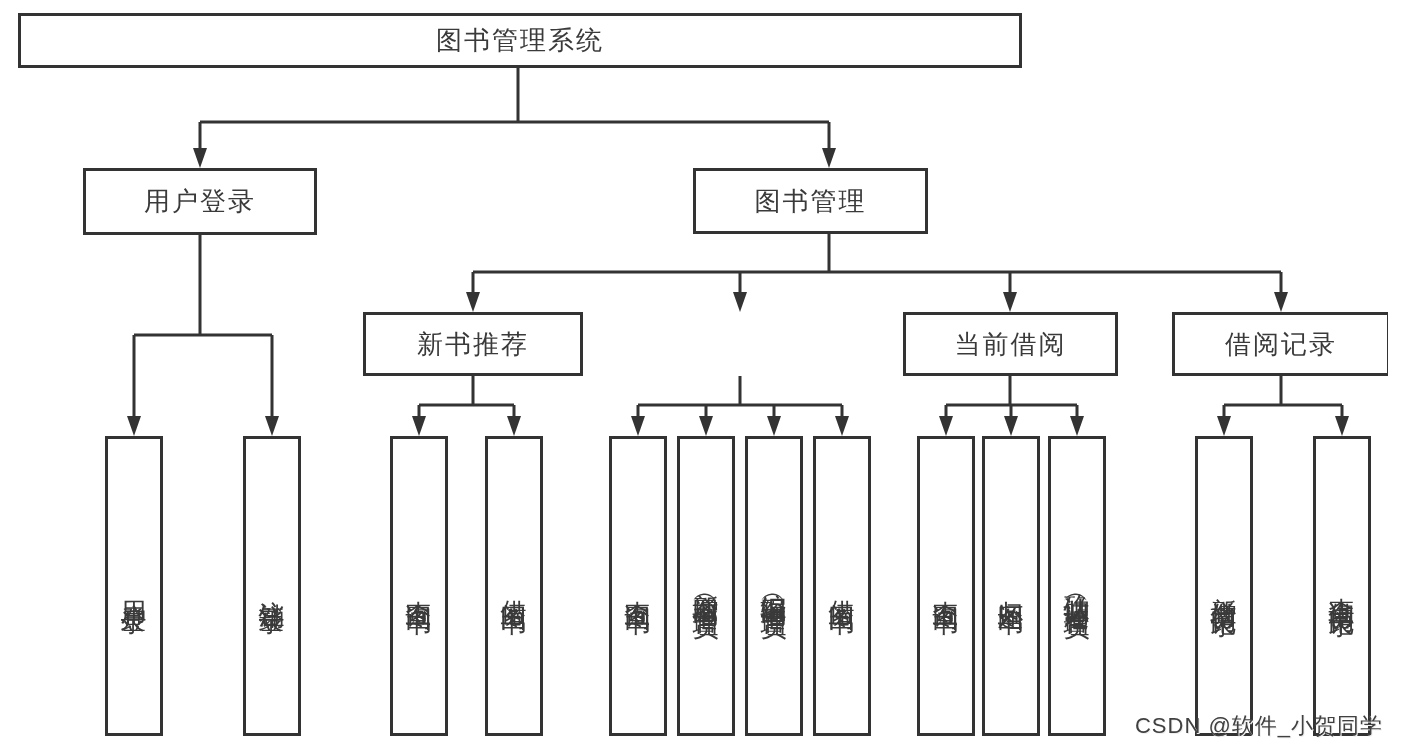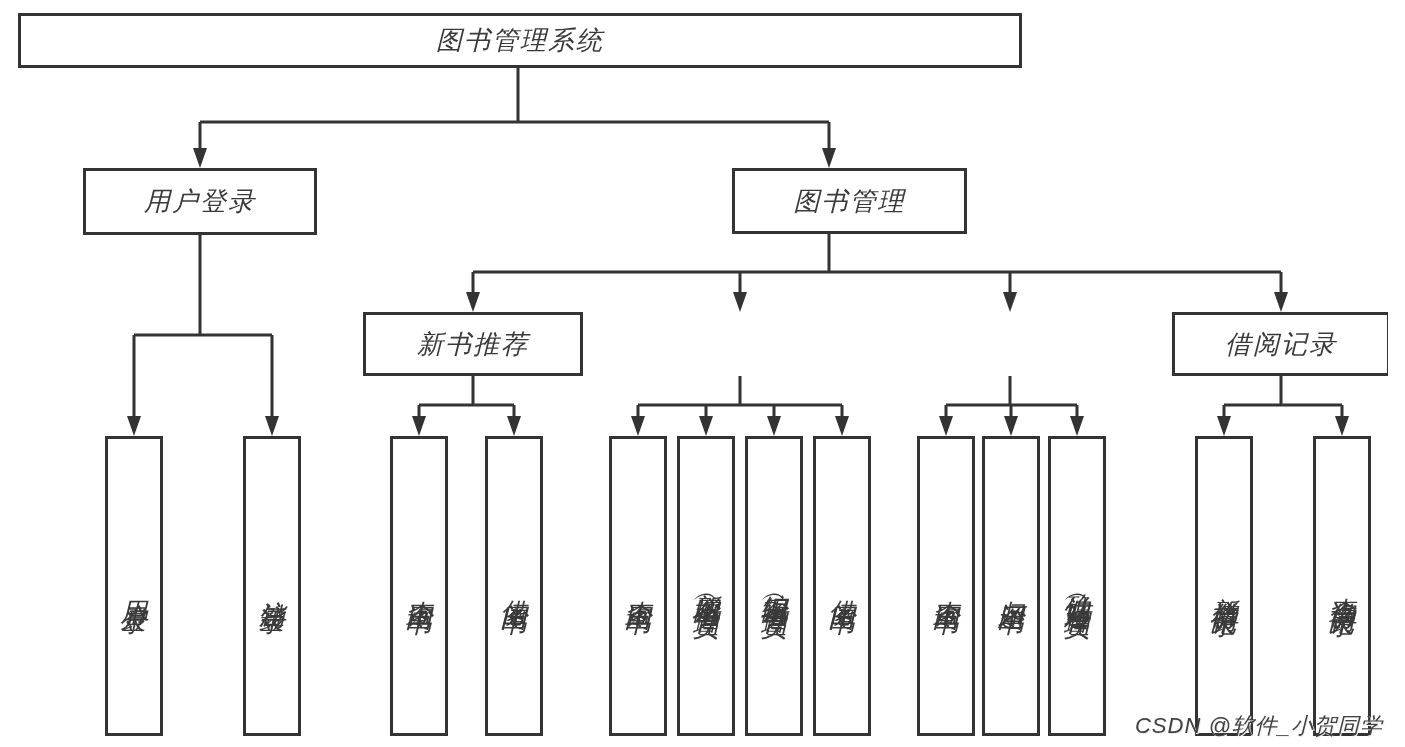--- a/index.html
+++ b/index.html
@@ -1,18 +1,18 @@
 <!DOCTYPE html>
 <html><head>
 <meta charset="utf-8">
 <style>
   html,body{margin:0;padding:0;background:#ffffff;}
   .canvas{
     position:relative;width:1388px;height:747px;background:#ffffff;overflow:hidden;
-    font-family:"Liberation Sans","DejaVu Sans",sans-serif;color:#3a3a3a;font-style:italic;
+    font-family:"Liberation Sans","DejaVu Sans",sans-serif;color:#3a3a3a;
   }
   svg.connectors{position:absolute;left:0;top:0;width:1405px;height:747px;}
   .box{
     position:absolute;box-sizing:border-box;border:3px solid #333333;background:#ffffff;
     display:flex;align-items:center;justify-content:center;
     font-size:26px;letter-spacing:2px;white-space:nowrap;
   }
   .leaf{width:58px;height:300px;top:436px;letter-spacing:0;}
   .leaf .vtext{
     writing-mode:vertical-lr;text-orientation:mixed;letter-spacing:3px;
@@ -64,23 +64,24 @@
       <polygon points="1004,416 1018,416 1011,436"></polygon>
       <polygon points="1070,416 1084,416 1077,436"></polygon>
       <polygon points="1217,416 1231,416 1224,436"></polygon>
       <polygon points="1335,416 1349,416 1342,436"></polygon>
     </g>
   </svg>
 
   <div class="box" style="left:18px;top:13px;width:1004px;height:55px">图书管理系统</div>
 
   <div class="box" style="left:83px;top:168px;width:234px;height:67px">用户登录</div>
-  <div class="box" style="left:732px;top:168px;width:235px;height:66px">图书管理</div>
+  <div class="box" style="left:693px;top:168px;width:235px;height:66px">图书管理</div>
 
   <div class="box" style="left:363px;top:312px;width:220px;height:64px">新书推荐</div>
+  <div class="box" style="left:903px;top:312px;width:215px;height:64px">当前借阅</div>
   <div class="box" style="left:1172px;top:312px;width:218px;height:64px">借阅记录</div>
 
   <div class="box leaf" style="left:105px">
     <span class="vtext">用户登录</span>
   </div>
   <div class="box leaf" style="left:243px">
     <span class="vtext">注销登录</span>
   </div>
 
   <div class="box leaf" style="left:390px">

